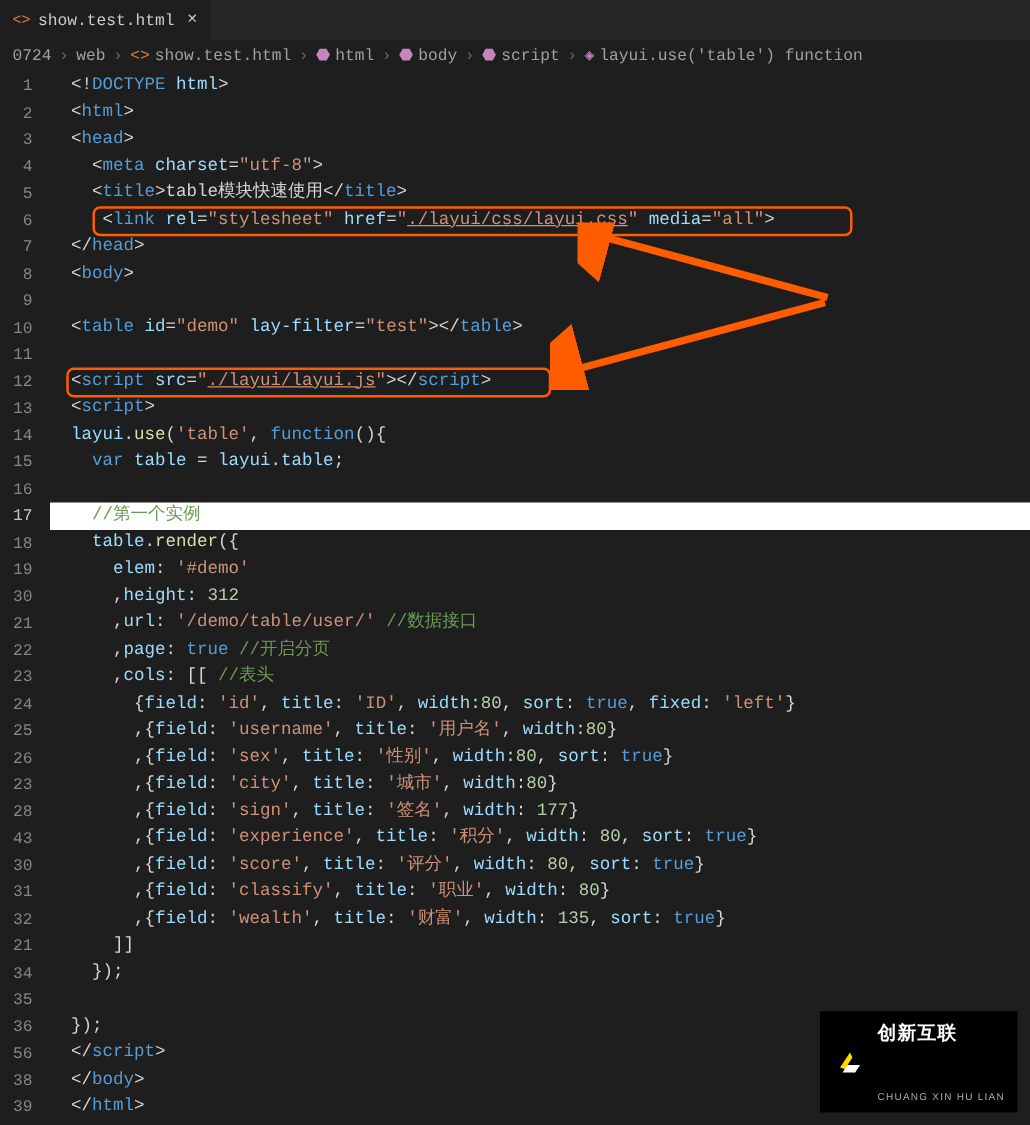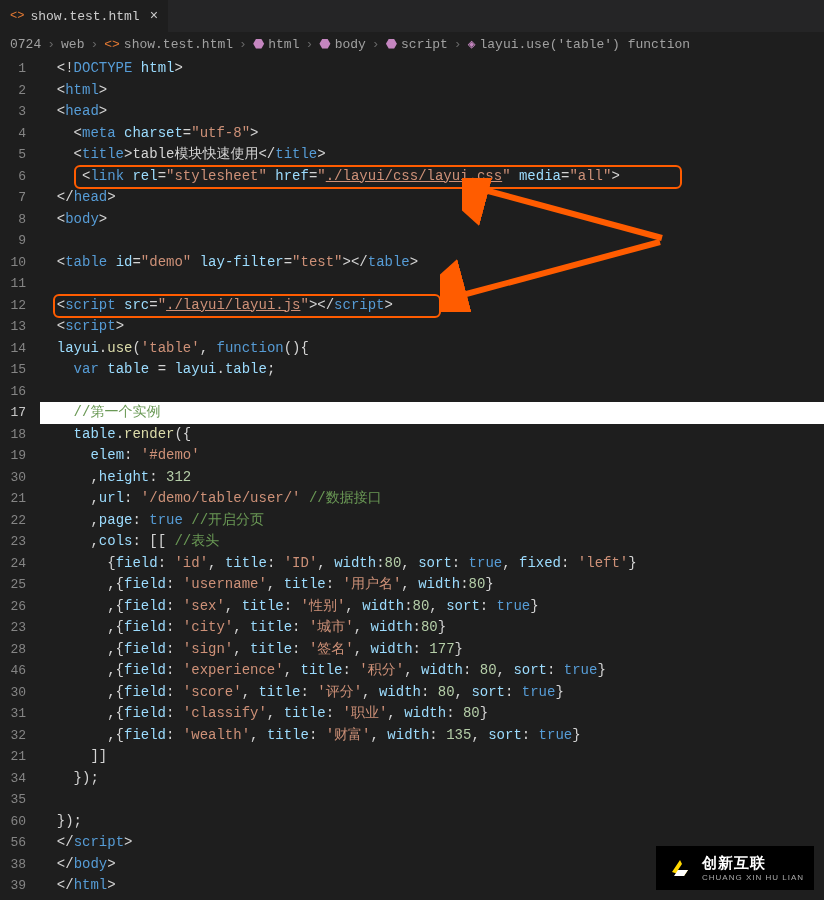--- a/index.html
+++ b/index.html
@@ -131,21 +131,21 @@
   height: 28px;
   background: #000;
   border-radius: 50%;
   display: flex;
   align-items: center;
   justify-content: center;
   position: relative;
 }
 .watermark .logo svg { width: 24px; height: 24px; }
 .watermark .txt { font-size: 15px; font-weight: bold; letter-spacing: 1px; }
-.watermark .sub { font-size: 8px; letter-spacing: 1px; color: #aaa; }
+.watermark .sub { font-size: 8px; letter-spacing: 1px; color: #aaa; margin-top: 37px; }
 </style>
 </head>
 <body>
 
 <div class="tab-bar">
   <div class="tab">
     <span class="icon">&lt;&gt;</span>
     <span>show.test.html</span>
     <span class="close">×</span>
   </div>
@@ -195,28 +195,28 @@
       <div class="ln">19</div>
       <div class="ln">30</div>
       <div class="ln">21</div>
       <div class="ln">22</div>
       <div class="ln">23</div>
       <div class="ln">24</div>
       <div class="ln">25</div>
       <div class="ln">26</div>
       <div class="ln">23</div>
       <div class="ln">28</div>
-      <div class="ln">46</div>
+      <div class="ln">43</div>
       <div class="ln">30</div>
       <div class="ln">31</div>
       <div class="ln">32</div>
       <div class="ln">21</div>
       <div class="ln">34</div>
       <div class="ln">35</div>
-      <div class="ln">60</div>
+      <div class="ln">36</div>
       <div class="ln">56</div>
       <div class="ln">38</div>
       <div class="ln">39</div>
     </div>
   <div class="code" id="code"><div class="line"><span class="c-pun">  &lt;!</span><span class="c-tag">DOCTYPE </span><span class="c-attr">html</span><span class="c-pun">&gt;</span></div><div class="line">  <span class="c-pun">&lt;</span><span class="c-tag">html</span><span class="c-pun">&gt;</span></div><div class="line">  <span class="c-pun">&lt;</span><span class="c-tag">head</span><span class="c-pun">&gt;</span></div><div class="line">    <span class="c-pun">&lt;</span><span class="c-tag">meta </span><span class="c-attr">charset</span><span class="c-pun">=</span><span class="c-str">"utf-8"</span><span class="c-pun">&gt;</span></div><div class="line">    <span class="c-pun">&lt;</span><span class="c-tag">title</span><span class="c-pun">&gt;</span><span class="c-text">table模块快速使用</span><span class="c-pun">&lt;/</span><span class="c-tag">title</span><span class="c-pun">&gt;</span></div><div class="line">     <span class="c-pun">&lt;</span><span class="c-tag">link </span><span class="c-attr">rel</span><span class="c-pun">=</span><span class="c-str">"stylesheet"</span> <span class="c-attr">href</span><span class="c-pun">=</span><span class="c-str">"</span><span class="c-str underline">./layui/css/layui.css</span><span class="c-str">"</span> <span class="c-attr">media</span><span class="c-pun">=</span><span class="c-str">"all"</span><span class="c-pun">&gt;</span></div><div class="line">  <span class="c-pun">&lt;/</span><span class="c-tag">head</span><span class="c-pun">&gt;</span></div><div class="line">  <span class="c-pun">&lt;</span><span class="c-tag">body</span><span class="c-pun">&gt;</span></div><div class="line"></div><div class="line">  <span class="c-pun">&lt;</span><span class="c-tag">table </span><span class="c-attr">id</span><span class="c-pun">=</span><span class="c-str">"demo"</span> <span class="c-attr">lay-filter</span><span class="c-pun">=</span><span class="c-str">"test"</span><span class="c-pun">&gt;</span><span class="c-pun">&lt;/</span><span class="c-tag">table</span><span class="c-pun">&gt;</span></div><div class="line"></div><div class="line">  <span class="c-pun">&lt;</span><span class="c-tag">script </span><span class="c-attr">src</span><span class="c-pun">=</span><span class="c-str">"</span><span class="c-str underline">./layui/layui.js</span><span class="c-str">"</span><span class="c-pun">&gt;</span><span class="c-pun">&lt;/</span><span class="c-tag">script</span><span class="c-pun">&gt;</span></div><div class="line">  <span class="c-pun">&lt;</span><span class="c-tag">script</span><span class="c-pun">&gt;</span></div><div class="line">  <span class="c-var">layui</span><span class="c-pun">.</span><span class="c-fn">use</span><span class="c-pun">(</span><span class="c-str">'table'</span><span class="c-pun">, </span><span class="c-kw">function</span><span class="c-pun">(){</span></div><div class="line">    <span class="c-kw">var</span> <span class="c-var">table</span><span class="c-pun"> = </span><span class="c-var">layui</span><span class="c-pun">.</span><span class="c-var">table</span><span class="c-pun">;</span></div><div class="line"></div><div class="line active">    <span class="c-com">//第一个实例</span></div><div class="line">    <span class="c-var">table</span><span class="c-pun">.</span><span class="c-fn">render</span><span class="c-pun">({</span></div><div class="line">      <span class="c-prop">elem</span><span class="c-pun">: </span><span class="c-str">'#demo'</span></div><div class="line">      <span class="c-pun">,</span><span class="c-prop">height</span><span class="c-pun">: </span><span class="c-num">312</span></div><div class="line">      <span class="c-pun">,</span><span class="c-prop">url</span><span class="c-pun">: </span><span class="c-str">'/demo/table/user/'</span> <span class="c-com">//数据接口</span></div><div class="line">      <span class="c-pun">,</span><span class="c-prop">page</span><span class="c-pun">: </span><span class="c-bool">true</span> <span class="c-com">//开启分页</span></div><div class="line">      <span class="c-pun">,</span><span class="c-prop">cols</span><span class="c-pun">: [[ </span><span class="c-com">//表头</span></div><div class="line">        {<span class="c-prop">field</span>: <span class="c-str">'id'</span>, <span class="c-prop">title</span>: <span class="c-str">'ID'</span>, <span class="c-prop">width</span>:<span class="c-num">80</span>, <span class="c-prop">sort</span>: <span class="c-bool">true</span>, <span class="c-prop">fixed</span>: <span class="c-str">'left'</span>}</div><div class="line">        ,{<span class="c-prop">field</span>: <span class="c-str">'username'</span>, <span class="c-prop">title</span>: <span class="c-str">'用户名'</span>, <span class="c-prop">width</span>:<span class="c-num">80</span>}</div><div class="line">        ,{<span class="c-prop">field</span>: <span class="c-str">'sex'</span>, <span class="c-prop">title</span>: <span class="c-str">'性别'</span>, <span class="c-prop">width</span>:<span class="c-num">80</span>, <span class="c-prop">sort</span>: <span class="c-bool">true</span>}</div><div class="line">        ,{<span class="c-prop">field</span>: <span class="c-str">'city'</span>, <span class="c-prop">title</span>: <span class="c-str">'城市'</span>, <span class="c-prop">width</span>:<span class="c-num">80</span>}</div><div class="line">        ,{<span class="c-prop">field</span>: <span class="c-str">'sign'</span>, <span class="c-prop">title</span>: <span class="c-str">'签名'</span>, <span class="c-prop">width</span>: <span class="c-num">177</span>}</div><div class="line">        ,{<span class="c-prop">field</span>: <span class="c-str">'experience'</span>, <span class="c-prop">title</span>: <span class="c-str">'积分'</span>, <span class="c-prop">width</span>: <span class="c-num">80</span>, <span class="c-prop">sort</span>: <span class="c-bool">true</span>}</div><div class="line">        ,{<span class="c-prop">field</span>: <span class="c-str">'score'</span>, <span class="c-prop">title</span>: <span class="c-str">'评分'</span>, <span class="c-prop">width</span>: <span class="c-num">80</span>, <span class="c-prop">sort</span>: <span class="c-bool">true</span>}</div><div class="line">        ,{<span class="c-prop">field</span>: <span class="c-str">'classify'</span>, <span class="c-prop">title</span>: <span class="c-str">'职业'</span>, <span class="c-prop">width</span>: <span class="c-num">80</span>}</div><div class="line">        ,{<span class="c-prop">field</span>: <span class="c-str">'wealth'</span>, <span class="c-prop">title</span>: <span class="c-str">'财富'</span>, <span class="c-prop">width</span>: <span class="c-num">135</span>, <span class="c-prop">sort</span>: <span class="c-bool">true</span>}</div><div class="line">      <span class="c-pun">]]</span></div><div class="line">    <span class="c-pun">});</span></div><div class="line"></div><div class="line">  <span class="c-pun">});</span></div><div class="line">  <span class="c-pun">&lt;/</span><span class="c-tag">script</span><span class="c-pun">&gt;</span></div><div class="line">  <span class="c-pun">&lt;/</span><span class="c-tag">body</span><span class="c-pun">&gt;</span></div><div class="line">  <span class="c-pun">&lt;/</span><span class="c-tag">html</span><span class="c-pun">&gt;</span></div></div>
 </div>
 
 <div class="highlight-box1"></div>
 <div class="highlight-box2"></div>
 

